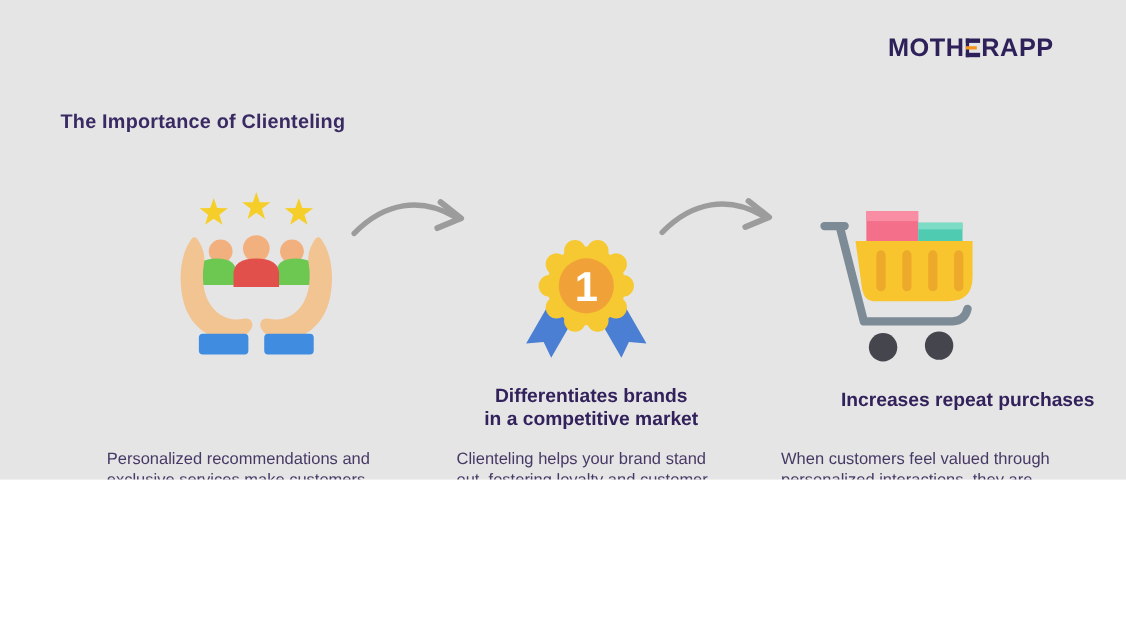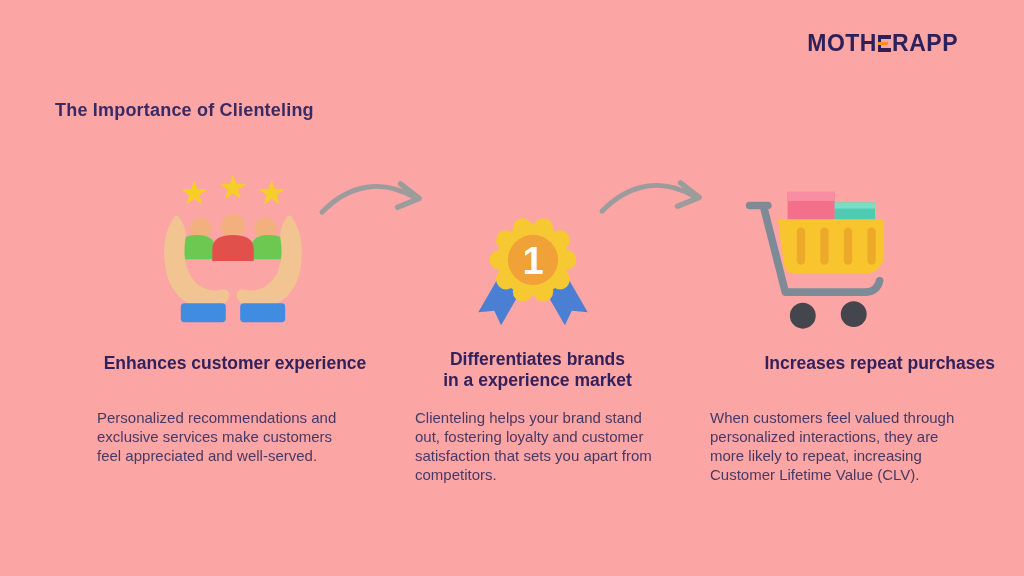--- a/index.html
+++ b/index.html
@@ -1,19 +1,19 @@
 <!DOCTYPE html>
 <html><head>
 <meta charset="utf-8">
 <style>
   html,body{margin:0;padding:0;}
   .slide{
     position:relative;
-    width:1024px;height:576px;
-    background:#fca5a5;
+    width:1024px;height:436px;
+    background:#e5e5e5;
     overflow:hidden;
     font-family:"Liberation Sans", sans-serif;
   }
   
   .logo{
     position:absolute;top:30px;right:66px;
     font-size:23px;font-weight:bold;
     color:#2e2059;letter-spacing:0.5px;
     display:flex;align-items:center;
   }
@@ -147,22 +147,21 @@
     <g fill="#eda92a">
       <rect x="72" y="56" width="11" height="49" rx="5.5"></rect>
       <rect x="103" y="56" width="11" height="49" rx="5.5"></rect>
       <rect x="134" y="56" width="11" height="49" rx="5.5"></rect>
       <rect x="165" y="56" width="11" height="49" rx="5.5"></rect>
     </g>
     <circle cx="80" cy="172" r="17" fill="#45454d"></circle>
     <circle cx="147" cy="170" r="17" fill="#45454d"></circle>
   </svg>
 
-  <div class="col-heading heading-1">Enhances customer experience</div>
   <div class="col-heading heading-2">Differentiates brands
-in a experience market</div>
+in a competitive market</div>
   <div class="col-heading heading-3">Increases repeat purchases</div>
 
   <div class="col-body body-2">Clienteling helps your brand stand out, fostering loyalty and customer satisfaction that sets you apart from competitors.</div>
   <div class="col-body body-1">Personalized recommendations and exclusive services make customers feel appreciated and well-served.</div>
   <div class="col-body body-3">When customers feel valued through personalized interactions, they are more likely to repeat, increasing Customer Lifetime Value (CLV).</div>
 
 </div>
 
 </body></html>

